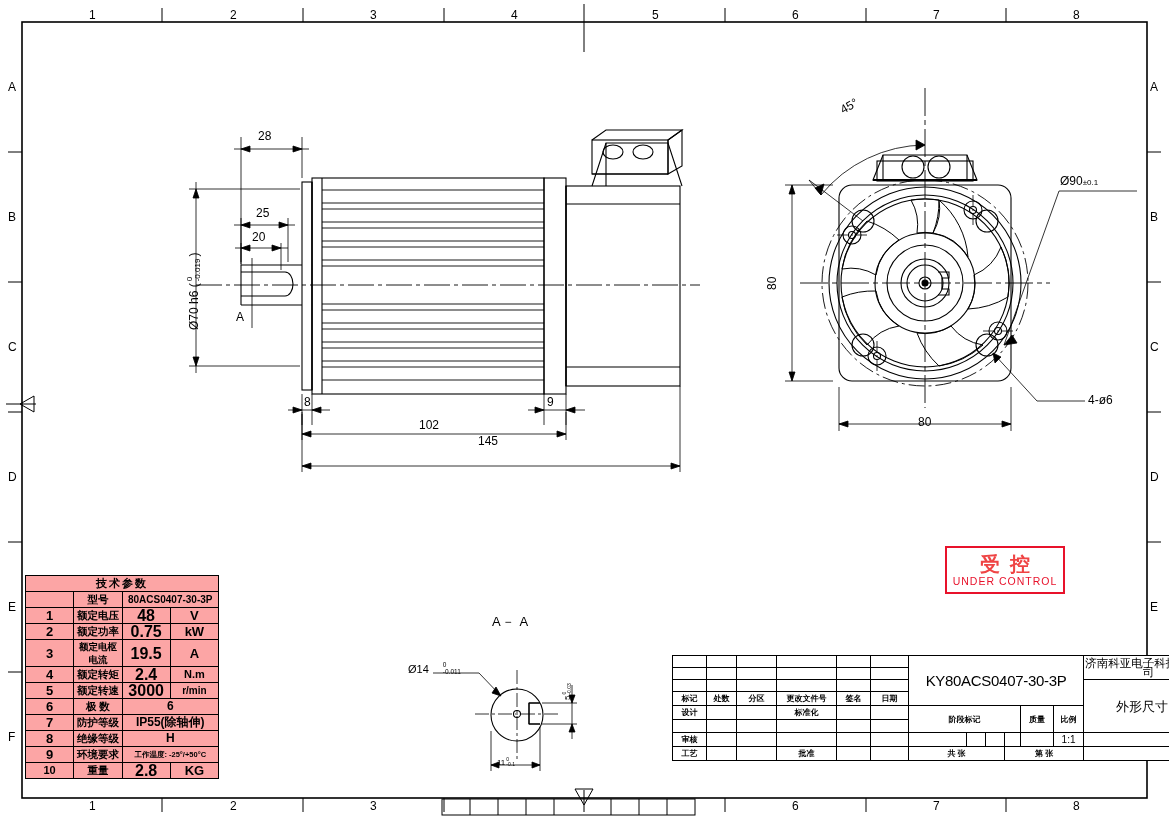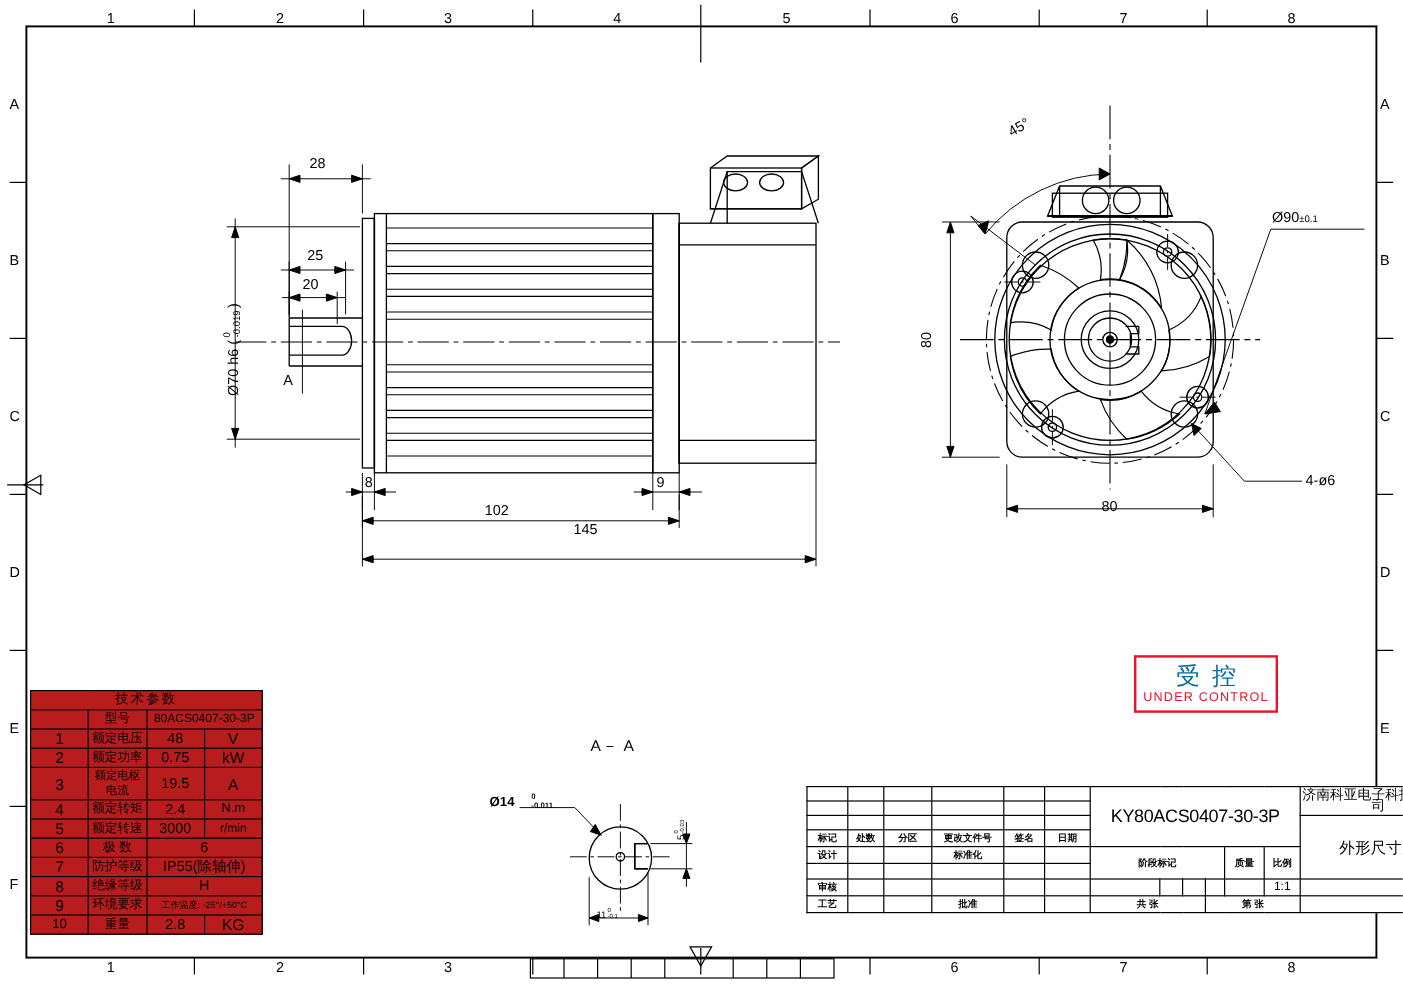--- a/index.html
+++ b/index.html
@@ -6,26 +6,26 @@
   body{width:1169px;height:820px;position:relative;overflow:hidden;
        font-family:"Liberation Sans","DejaVu Sans",sans-serif;color:#000;}
   .stage{position:absolute;left:0;top:0;width:1169px;height:820px;}
   svg.draw{position:absolute;left:0;top:0;width:1169px;height:820px;}
   .lbl{position:absolute;white-space:nowrap;font-size:11px;line-height:1;color:#000;}
   .mid{font-size:12px;}
   .zone{position:absolute;font-size:12px;color:#000;white-space:nowrap;}
 
   
   .spec-table{position:absolute;left:25px;top:575px;width:194px;border-collapse:collapse;
-              table-layout:fixed;background:#b91c1c;}
+              table-layout:fixed;background:#fca5a5;font-weight:bold;}
   .spec-table td{border:1px solid #000;height:15px;padding:0;text-align:center;
                  font-size:11px;line-height:13px;overflow:hidden;}
   .spec-table td.idx{width:22px;font-size:13px;}
   .spec-table td.nm{width:66px;font-size:10.5px;letter-spacing:0px;}
-  .spec-table td.vl{width:62px;font-size:12px;}
+  .spec-table td.vl{width:62px;font-size:16px;}
   .spec-table td.un{width:42px;font-size:13px;}
   .spec-table td.hdr{font-size:11px;letter-spacing:2px;border-bottom:1px solid #000;}
   .spec-table td.vwide{font-size:12px;}
   .spec-table td.env{font-size:7.5px;}
   .spec-table td.model{font-size:10px;}
 
   
   .tb{position:absolute;border-collapse:collapse;table-layout:fixed;background:#fff;}
   .tb td{border:1px solid #000;padding:0;text-align:center;vertical-align:middle;
          font-size:8px;line-height:9px;overflow:hidden;font-weight:bold;}
@@ -33,21 +33,21 @@
   .tb td.big{font-size:15px;font-weight:normal;letter-spacing:-0.3px;margin-left:28px;}
   .tb td.co{font-size:11.5px;font-weight:normal;}
   .tb td.dt{font-size:13px;font-weight:normal;}
   .tb td.sc{font-size:10px;font-weight:normal;}
   .tb td.blank{}
 
   
   .stamp{position:absolute;left:945px;top:546px;width:120px;height:48px;
          border:2.5px solid #e8122b;box-sizing:border-box;background:#fff;
          display:flex;flex-direction:column;align-items:center;justify-content:center;}
-  .stamp .cn{color:#0369a1;font-size:20px;font-weight:normal;letter-spacing:10px;
+  .stamp .cn{color:#ef4444;font-size:20px;font-weight:bold;letter-spacing:10px;
              line-height:20px;text-indent:10px;}
   .stamp .en{color:#e8122b;font-size:10.5px;letter-spacing:1px;line-height:12px;margin-top:1px;}
 </style>
 </head>
 <body>
 
 <div class="stage">
 
   <svg class="draw" viewBox="0 0 1169 820">
     <g fill="none" stroke="#000" stroke-width="1.1" shape-rendering="geometricPrecision">
@@ -431,21 +431,21 @@
   <div class="zone" style="left:1150px;top:340px;">C</div>
   <div class="zone" style="left:1150px;top:470px;">D</div>
   <div class="zone" style="left:1150px;top:600px;">E</div>
   <div class="zone" style="left:1150px;top:730px;">F</div>
 
   <div class="lbl mid" style="left:258px;top:130px;">28</div>
   <div class="lbl mid" style="left:256px;top:207px;">25</div>
   <div class="lbl mid" style="left:252px;top:231px;">20</div>
   <div class="lbl mid" style="left:304px;top:396px;">8</div>
   <div class="lbl mid" style="left:547px;top:396px;">9</div>
-  <div class="lbl mid" style="left:404px;top:419px;">102</div>
+  <div class="lbl mid" style="left:419px;top:419px;">102</div>
   <div class="lbl mid" style="left:478px;top:435px;">145</div>
   <div class="lbl mid" style="left:236px;top:311px;">A</div>
 
   <div style="position:absolute;left:186px;top:330px;transform:rotate(-90deg);transform-origin:left top;
               white-space:nowrap;font-size:12px;display:flex;align-items:center;gap:2px;">
     <span>Ø70 h6 (</span>
     <span style="display:inline-flex;flex-direction:column;font-size:8px;line-height:8px;text-align:left;">
       <span>0</span>
       <span>-0.019</span>
     </span>
@@ -455,21 +455,21 @@
   <div class="lbl mid" style="left:840px;top:100px;transform:rotate(-30deg);">45°</div>
   <div class="lbl" style="left:1060px;top:175px;font-size:12px;">
     <span>Ø90</span><span style="font-size:8px;">±0.1</span>
   </div>
   <div class="lbl mid" style="left:1088px;top:394px;">4-ø6</div>
   <div class="lbl mid" style="left:766px;top:290px;transform:rotate(-90deg);transform-origin:left top;">80</div>
   <div class="lbl mid" style="left:918px;top:416px;">80</div>
 
   <div class="lbl" style="left:492px;top:615px;font-size:13px;letter-spacing:1px;">A－ A</div>
 
-  <div style="position:absolute;left:408px;top:662px;display:flex;align-items:center;font-size:11px;gap:14px;font-weight:bold;">
+  <div style="position:absolute;left:408px;top:662px;display:flex;align-items:center;font-size:11px;gap:14px;">
     <span>Ø14</span>
     <span style="display:inline-flex;flex-direction:column;font-size:6.5px;line-height:6.5px;text-align:left;">
       <span>0</span>
       <span>-0.011</span>
     </span>
   </div>
 
   <div style="position:absolute;left:497px;top:757px;display:flex;align-items:center;font-size:8px;gap:1px;">
     <span>11</span>
     <span style="display:inline-flex;flex-direction:column;font-size:5px;line-height:5px;text-align:left;">

